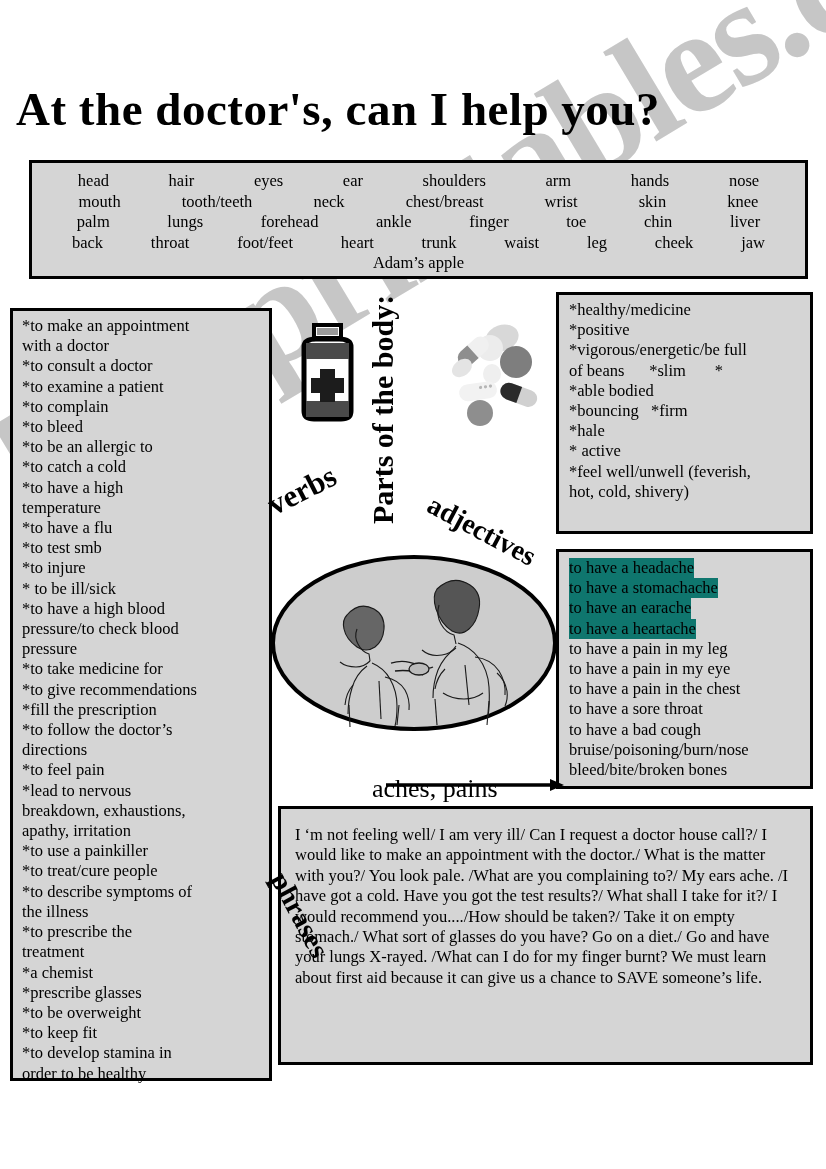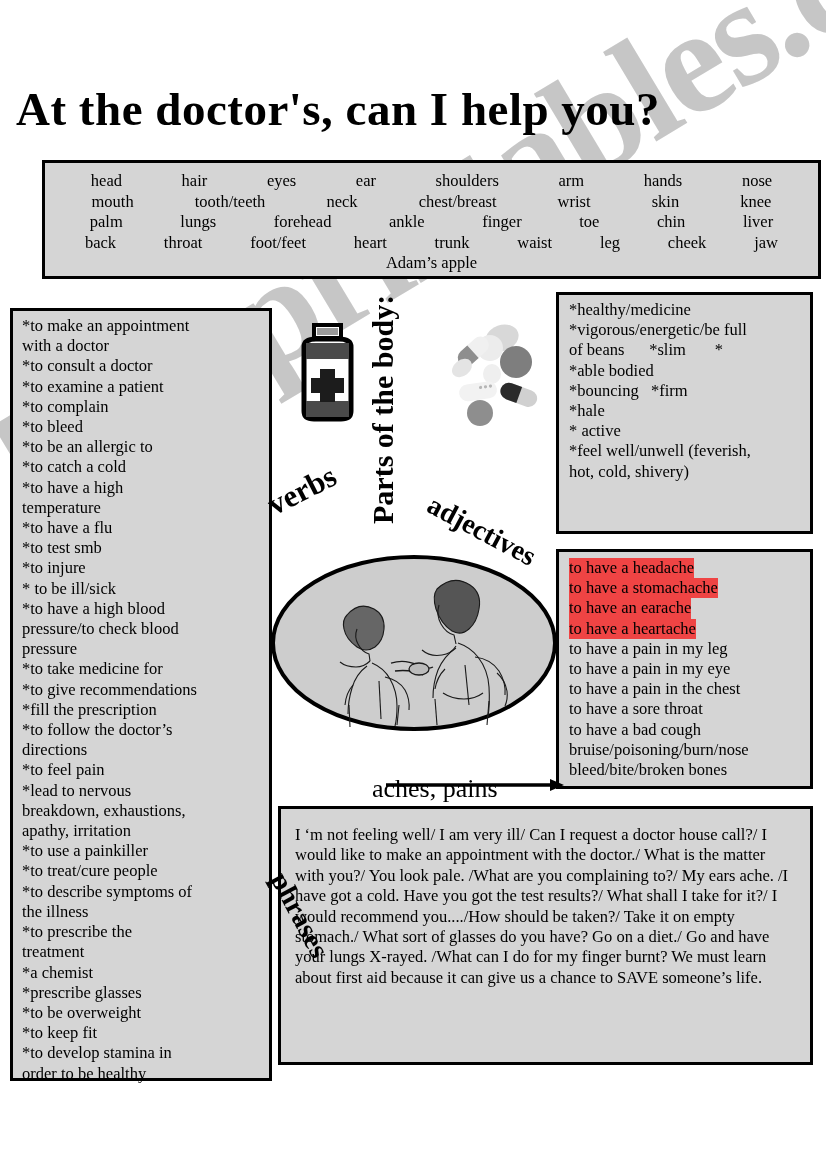--- a/index.html
+++ b/index.html
@@ -48,21 +48,21 @@
   .panel{
     position:absolute;
     background:#d5d5d5;
     border:3px solid #000;
     box-sizing:border-box;
     z-index:8;
   }
 
   
   #parts-panel{
-    left:42px; top:160px; width:779px; height:119px;
+    left:29px; top:160px; width:779px; height:119px;
     padding:8px 10px 6px 10px;
   }
   .parts-row{
     display:flex;
     justify-content:space-around;
     font-size:16.5px;
     line-height:20.5px;
     color:#000;
     padding:0 6px;
   }
@@ -95,21 +95,21 @@
   
   #aches-panel{
     left:556px; top:549px; width:257px; height:240px;
     padding:6px 7px 4px 10px;
   }
   #aches-panel .line{
     font-size:16.5px;
     line-height:20.2px;
     color:#000;
   }
-  #aches-panel .line.hl{background:#ef4444;display:inline-block;}
+  #aches-panel .line.hl{background:#0f766e;display:inline-block;}
 
   
   #phrases-panel{
     left:278px; top:806px; width:535px; height:259px;
     padding:16px 14px 6px 14px;
   }
   #phrases-text{
     font-size:16.5px;
     line-height:20.4px;
     color:#000;
@@ -277,20 +277,21 @@
       <div class="line">*a chemist</div>
       <div class="line">*prescribe glasses</div>
       <div class="line">*to be overweight</div>
       <div class="line">*to keep fit</div>
       <div class="line">*to develop stamina in</div>
       <div class="line">order to be healthy</div>
     </div>
 
   <div class="panel" id="adjectives-panel">
       <div class="line">*healthy/medicine</div>
+      <div class="line">*positive</div>
       <div class="line">*vigorous/energetic/be full</div>
       <div class="line">of beans      *slim       *</div>
       <div class="line">*able bodied</div>
       <div class="line">*bouncing   *firm</div>
       <div class="line">*hale</div>
       <div class="line">* active</div>
       <div class="line">*feel well/unwell (feverish,</div>
       <div class="line">hot, cold, shivery)</div>
     </div>
 

